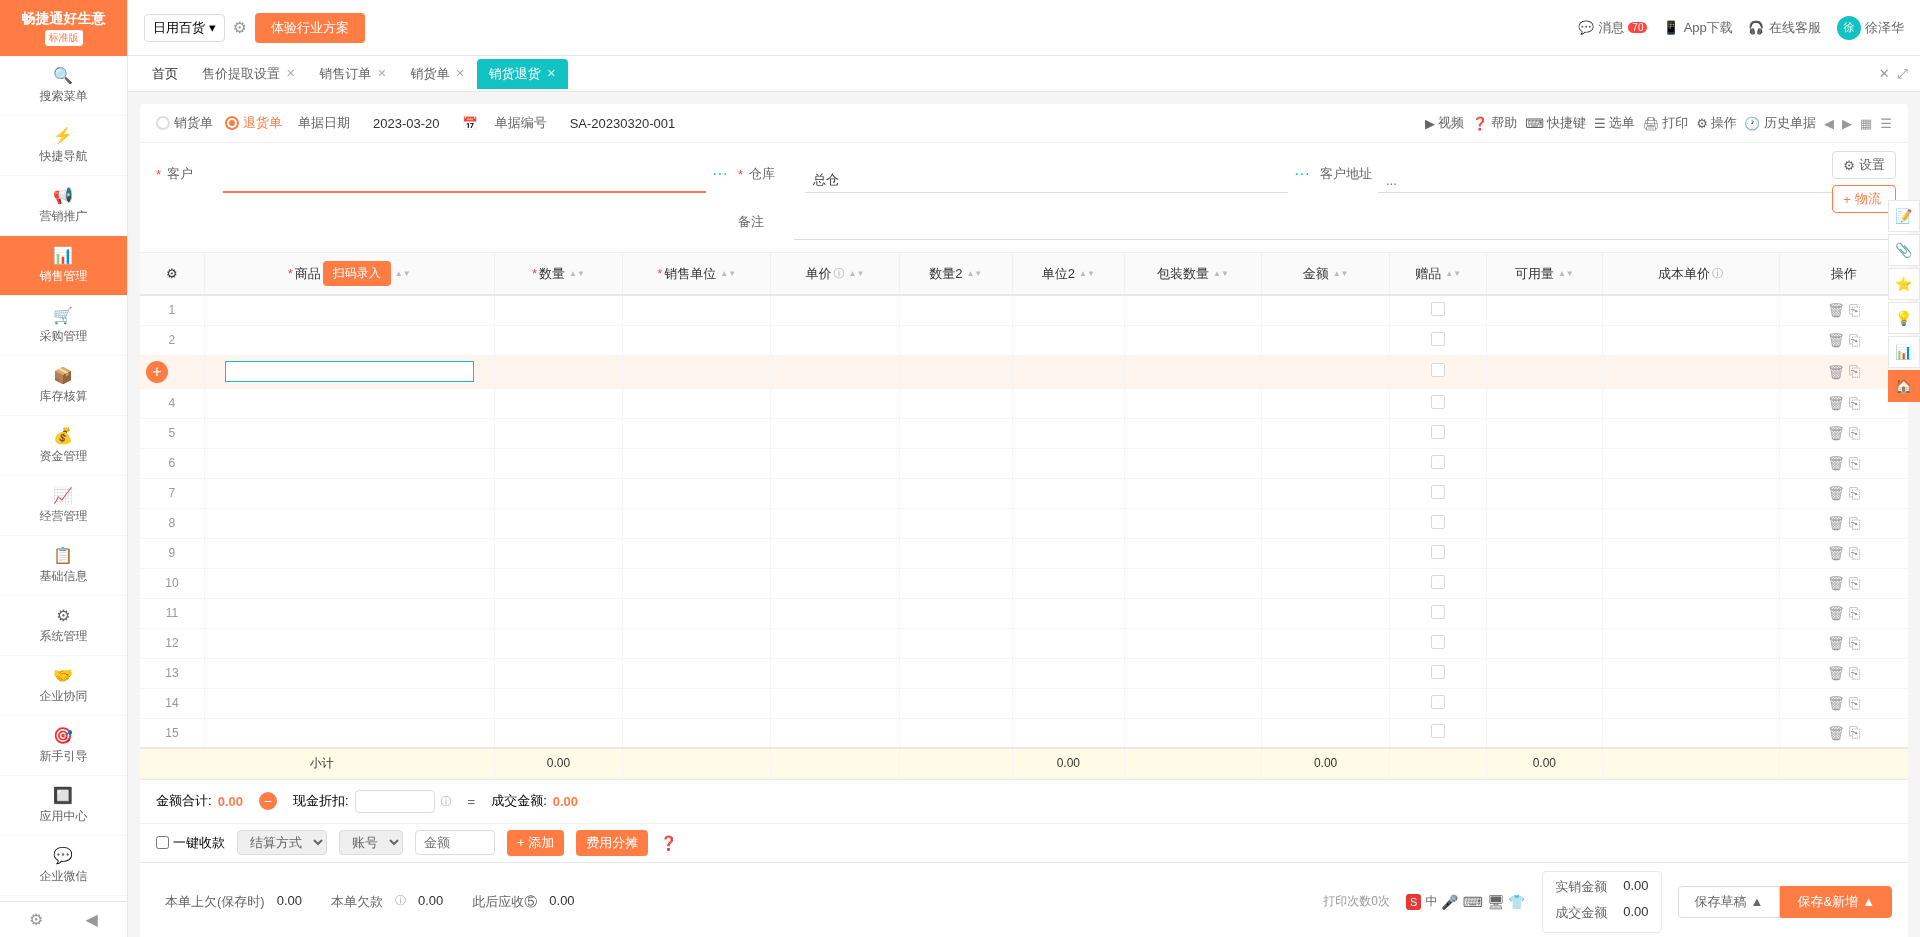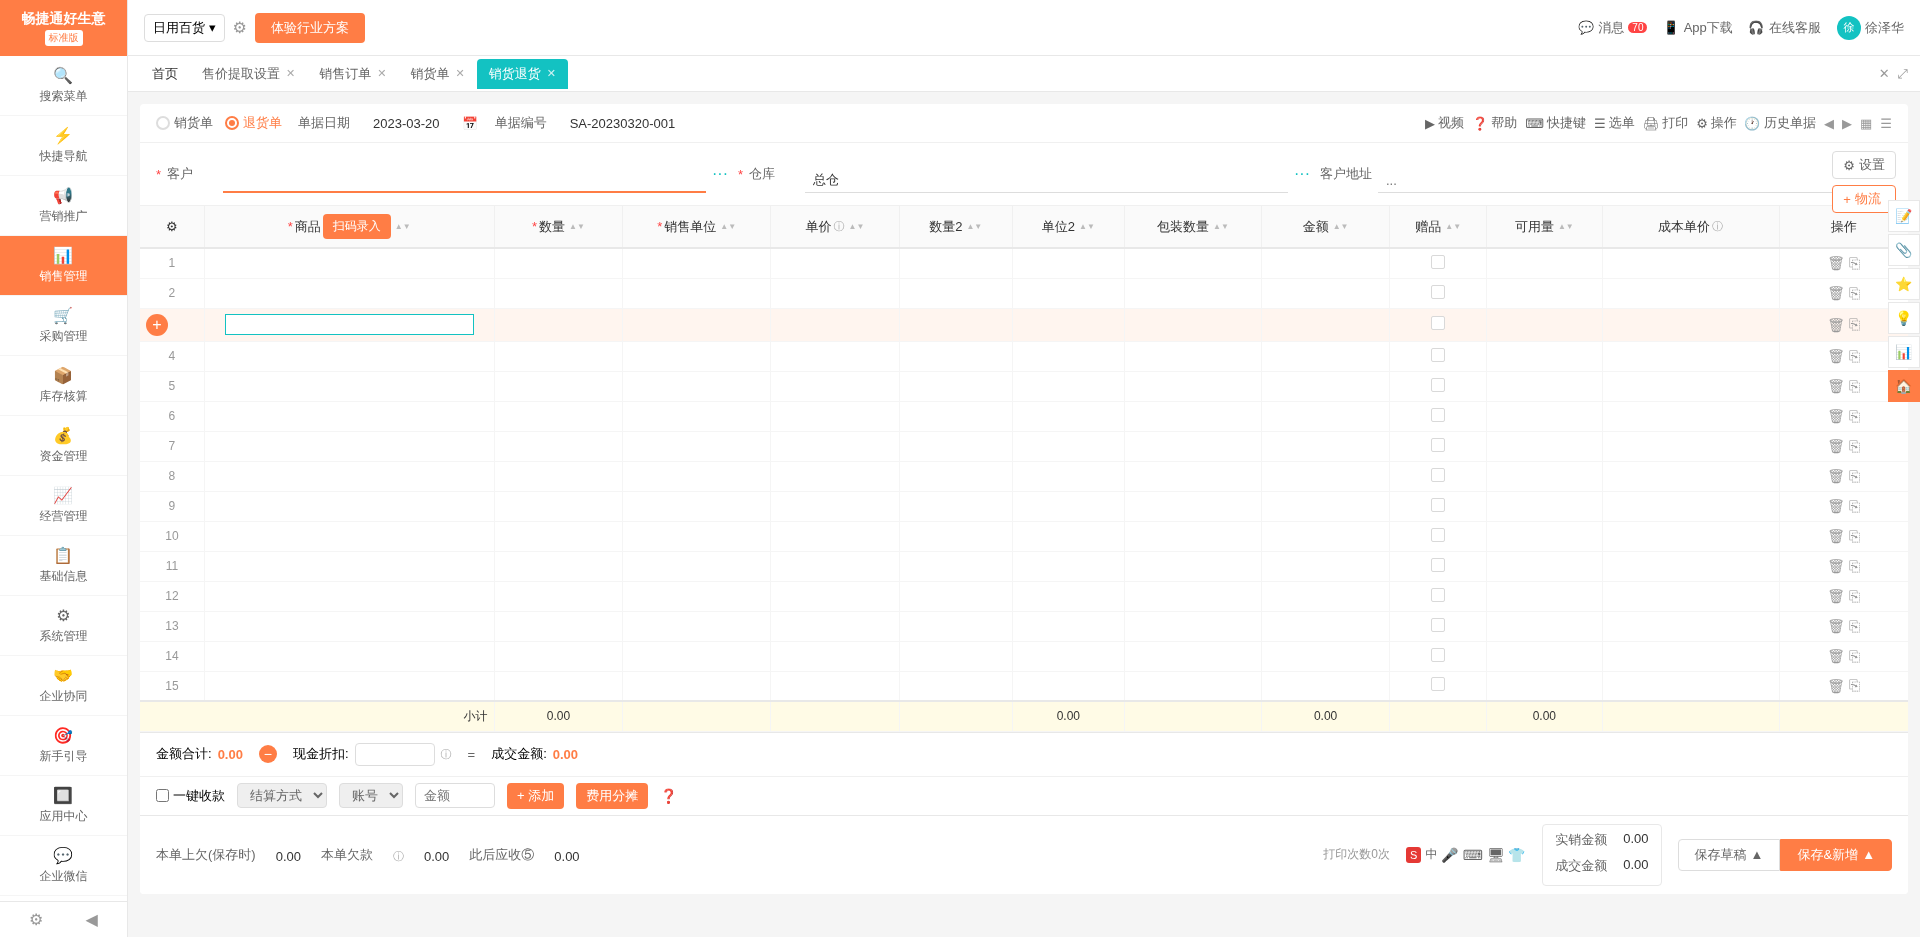--- a/index.html
+++ b/index.html
@@ -94,21 +94,21 @@
 
     
     .payment-row { padding: 6px 16px; display: flex; align-items: center; gap: 12px; background: #fff; border-top: 1px solid #f0f0f0; }
     .payment-check { display: flex; align-items: center; gap: 4px; }
     .payment-select { border: 1px solid #ddd; border-radius: 4px; padding: 3px 8px; color: #666; }
     .add-btn { background: #ff7d45; color: #fff; border: none; border-radius: 4px; padding: 4px 10px; cursor: pointer; }
     .fee-btn { background: #ff7d45; color: #fff; border: none; border-radius: 4px; padding: 4px 10px; cursor: pointer; }
 
     
     .status-bar { padding: 8px 16px; display: flex; align-items: center; gap: 20px; background: #fff; border-top: 1px solid #e8e8e8; }
-    .status-item { display: flex; align-items: flex-end; gap: 20px; color: #666; font-size: 12px; }
+    .status-item { display: flex; align-items: flex-start; gap: 12px; color: #666; font-size: 12px; margin-left: 9px; }
     .status-val { color: #333; font-weight: 500; }
     .summary-row { display: flex; justify-content: space-between; gap: 16px; font-size: 12px; color: #666; margin-bottom: 4px; }
     .summary-val { color: #333; font-weight: 500; }
 
     
     .save-btns { display: flex; align-items: center; gap: 0; }
     .save-draft { background: #fff; border: 1px solid #ddd; border-radius: 4px 0 0 4px; padding: 6px 16px; cursor: pointer; color: #666; display: flex; align-items: center; gap: 4px; }
     .save-new { background: #ff7d45; color: #fff; border: 1px solid #ff7d45; border-radius: 0 4px 4px 0; padding: 6px 16px; cursor: pointer; display: flex; align-items: center; gap: 4px; }
 
     
@@ -337,20 +337,24 @@
             <span class="dots">···</span>
           </div>
 
 
           <div class="form-field">
             <label>客户地址</label>
             <input class="form-input" type="text" placeholder="..." style="">
             <span class="dots">···</span>
           </div>
 
+          <div class="form-field" style="grid-column: 2 / 4;">
+            <label>备注</label>
+            <input class="form-input" type="text" style="flex: 1 1 0%;">
+          </div>
         </div>
         <div style="position:absolute;right:12px;top:8px;display:flex;flex-direction:column;gap:6px;">
           <button class="settings-btn">
             <span>⚙</span>
             <span>设置</span>
           </button>
           <button class="settings-btn" style="color:#ff7d45;border-color:#ff7d45;">
             <span>+</span>
             <span>物流</span>
           </button>
@@ -744,21 +748,21 @@
                 <td></td>
               <td>
                   <div class="col-actions">
                     <button class="icon-btn">🗑</button>
                     <button class="icon-btn">⎘</button>
                   </div>
                 </td>
             </tr>
 
             <tr class="footer-row">
-              <td colspan="2" style="text-align:right;padding-left:16px;margin-left:47px;">小计</td>
+              <td colspan="2" style="text-align:center;padding-left:16px;margin-left:47px;">小计</td>
               <td>0.00</td>
               <td></td>
                 <td></td>
                 <td></td>
               <td>0.00</td>
               <td></td>
               <td>0.00</td>
               <td></td>
               <td>0.00</td>
               <td></td>

